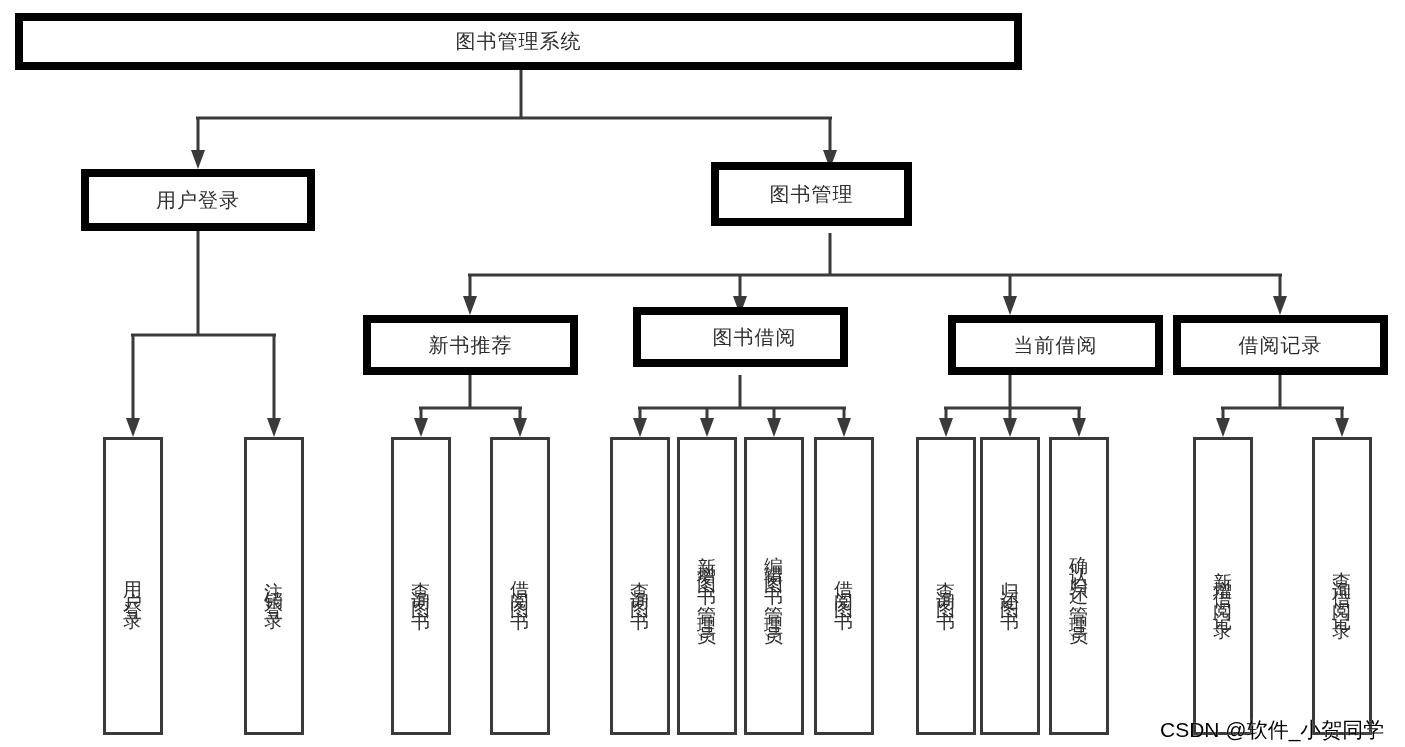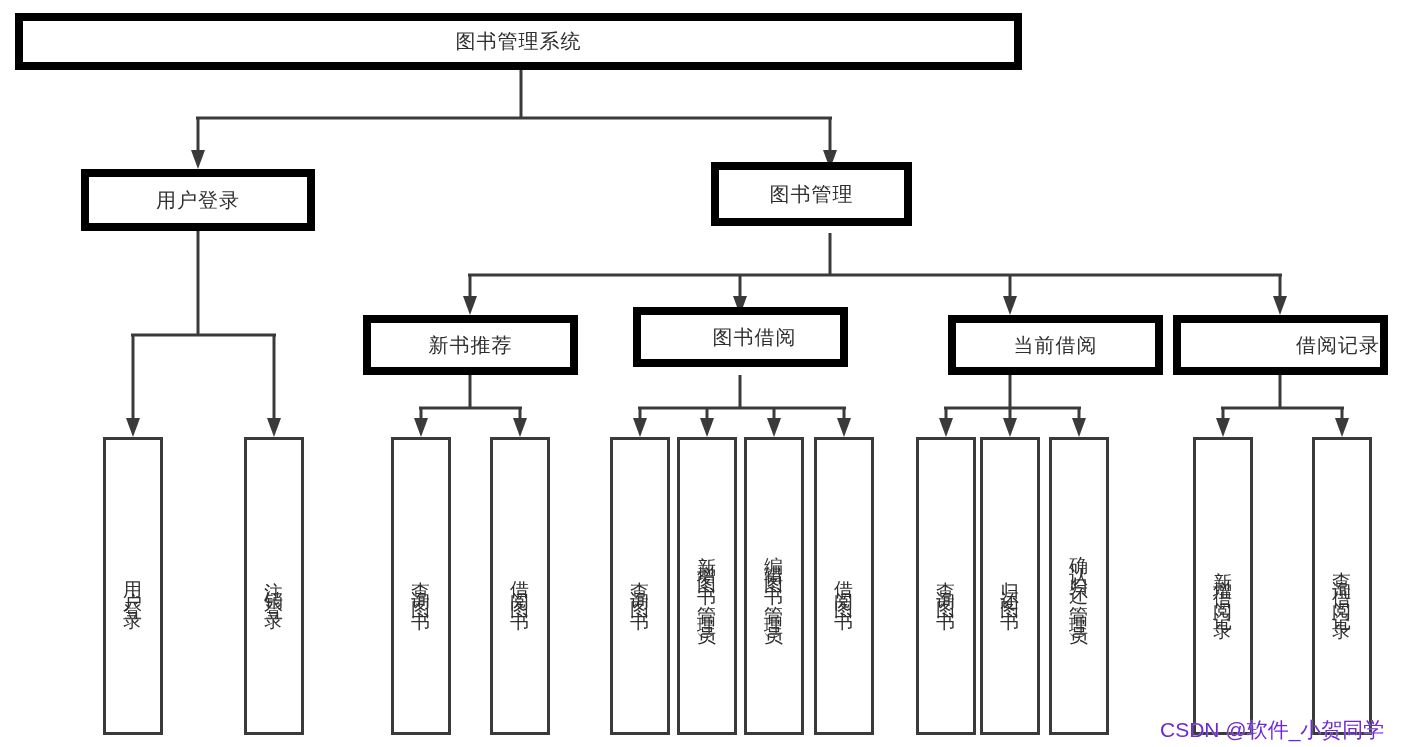--- a/index.html
+++ b/index.html
@@ -44,33 +44,33 @@
     letter-spacing: 10px;
     line-height: 1;
     overflow: hidden;
   }
   .watermark {
     position: absolute;
     left: 1160px;
     top: 716px;
     width: 245px;
     font-size: 21px;
-    color: #6d28d9;
+    color: #000000;
     text-shadow: 0 0 1px #ffffff;
     white-space: nowrap;
   }
 
   
   .n-root   { left: 15px;   top: 13px;  width: 1007px; height: 57px; }
   .n-login  { left: 81px;   top: 169px; width: 234px;  height: 62px; }
   .n-mgmt   { left: 711px;  top: 162px; width: 201px;  height: 64px; }
   .n-rec    { left: 363px;  top: 315px; width: 215px;  height: 60px; align-items: center; }
   .n-borrow { left: 633px;  top: 307px; width: 215px;  height: 60px; padding-left: 28px; }
   .n-cur    { left: 903px;  top: 315px; width: 215px;  height: 60px; margin-left: 45px; }
-  .n-hist   { left: 1173px; top: 315px; width: 215px;  height: 60px; justify-content: flex-end; }
+  .n-hist   { left: 1173px; top: 315px; width: 215px;  height: 60px; }
 
   .leaf { top: 437px; width: 60px; height: 298px; }
   .l-a1 { left: 103px; }
   .l-a2 { left: 244px; }
   .l-b1 { left: 391px; }
   .l-b2 { left: 490px; }
   .l-c1 { left: 610px; }
   .l-c2 { left: 677px; }
   .l-c3 { left: 744px; }
   .l-c4 { left: 814px; }

